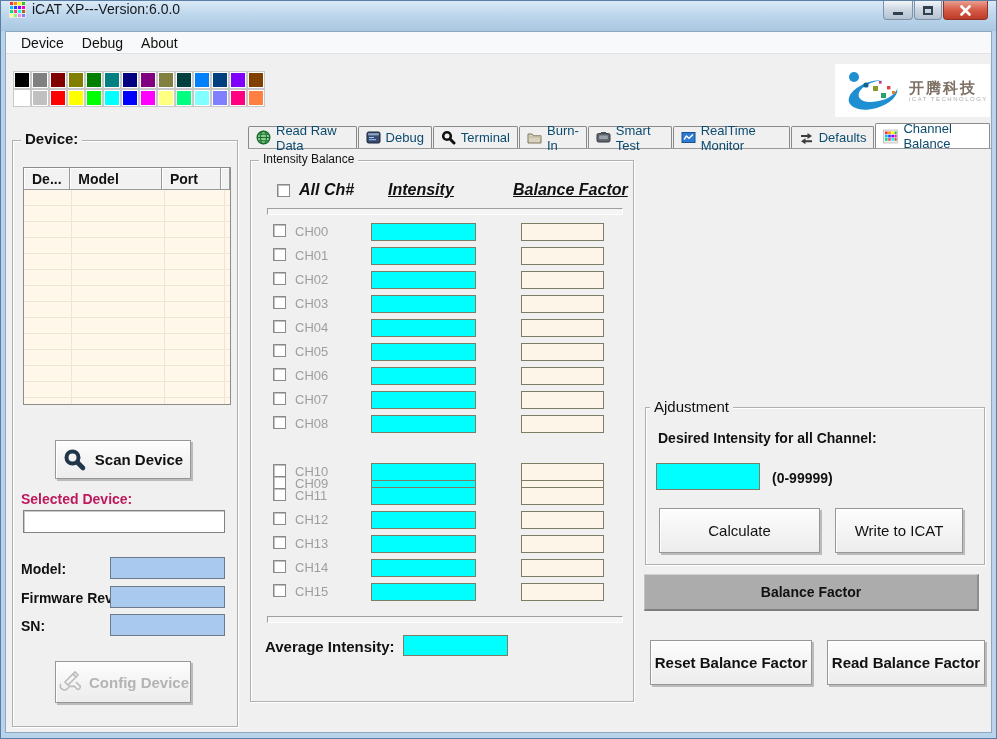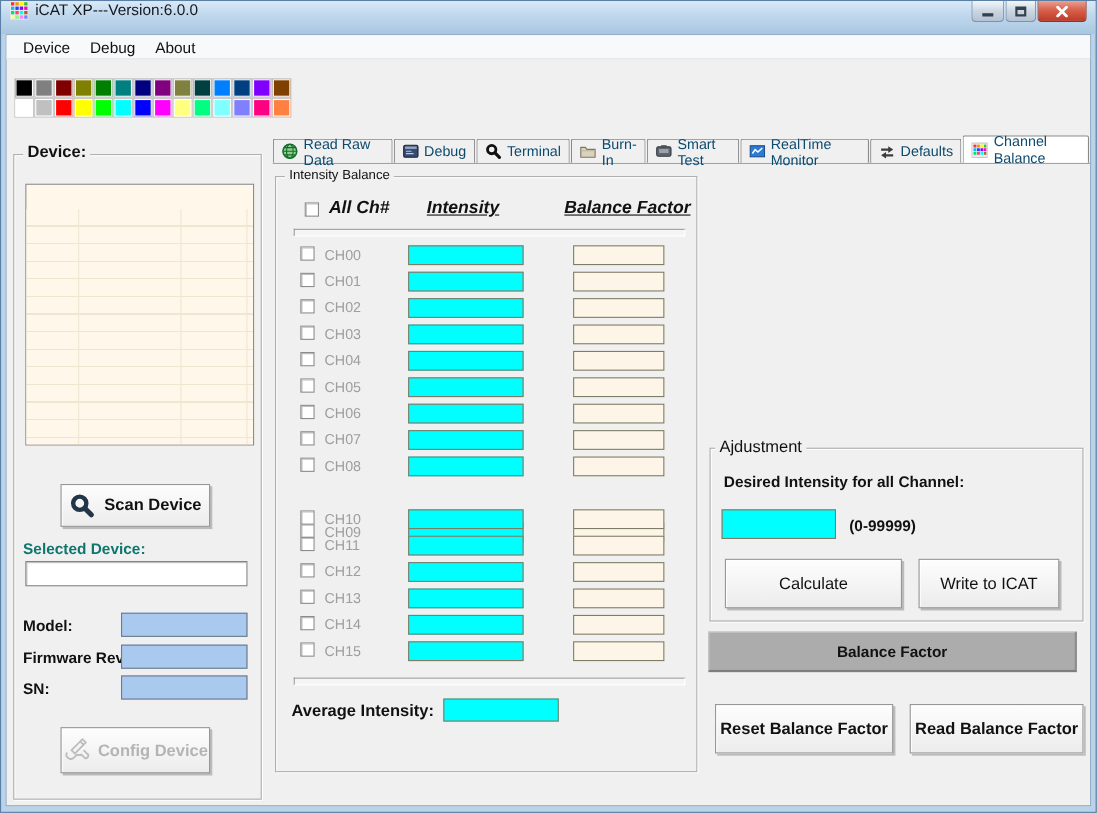--- a/index.html
+++ b/index.html
@@ -72,21 +72,21 @@
   .dev-body { position:absolute; top:22px; bottom:0; left:0; right:0;
               background:repeating-linear-gradient(to bottom,#FFF8EA 0 15px,#EFE6D2 15px 16px); }
   .dev-vline { position:absolute; top:0; bottom:0; width:1px; background:#EFE6D2; }
 
   .btn3d { background:linear-gradient(#FDFDFD,#ECECEC); border:1px solid #979797;
            box-shadow:2px 2px 0 rgba(0,0,0,0.22), inset 1px 1px 0 #FFFFFF;
            display:flex; align-items:center; justify-content:center; font-size:15px; color:#111;
            position:absolute; }
   .scan-btn { left:42px; top:299px; width:136px; height:39px; font-weight:bold; }
   .scan-btn svg { width:24px; height:24px; margin-right:8px; }
-  .sel-label { position:absolute; left:8px; top:350px; font-size:14px; font-weight:bold; color:#0f766e; }
+  .sel-label { position:absolute; left:8px; top:350px; font-size:14px; font-weight:bold; color:#be185d; }
   .sel-input { position:absolute; left:10px; top:369px; width:202px; height:23px; background:#FFFFFF;
                border:1px solid #828282; box-shadow:inset 1px 1px 0 #C9C9C9; }
   .info-label { position:absolute; left:8px; font-size:14px; font-weight:bold; color:#111; }
   .info-field { position:absolute; left:97px; width:115px; height:22px; background:#A9C9EE;
                 border:1px solid #6B7B8C; }
   .config-btn { left:42px; top:520px; width:136px; height:42px; font-weight:bold; color:#B4B4B4; }
   .config-btn svg { width:26px; height:24px; margin-right:6px; }
 
   
   .ib-group { left:244px; top:128px; width:384px; height:542px; }
@@ -208,20 +208,37 @@
           <div class="swatch" style="background: rgb(255, 0, 255);"></div>
           <div class="swatch" style="background: rgb(255, 255, 128);"></div>
           <div class="swatch" style="background: rgb(0, 255, 128);"></div>
           <div class="swatch" style="background: rgb(128, 255, 255);"></div>
           <div class="swatch" style="background: rgb(128, 128, 255);"></div>
           <div class="swatch" style="background: rgb(255, 0, 128);"></div>
           <div class="swatch" style="background: rgb(255, 128, 64);"></div>
         </div>
     </div>
 
+    <div class="logo-box">
+      <svg width="62" height="46" viewBox="0 0 62 46">
+        <ellipse cx="30" cy="27" rx="25" ry="13.5" fill="#1E8FD0" transform="rotate(-16 30 27)"></ellipse>
+        <ellipse cx="35" cy="23" rx="20" ry="10" fill="#FFFFFF" transform="rotate(-16 35 23)"></ellipse>
+        <circle cx="11" cy="9" r="5" fill="#1E8FD0"></circle>
+        <circle cx="23" cy="17" r="2.6" fill="#14608F"></circle>
+        <rect x="30" y="18" width="5" height="5" fill="#8A9B2A"></rect>
+        <rect x="38" y="25" width="5" height="5" fill="#28A06A"></rect>
+        <rect x="44" y="18" width="3.4" height="3.4" fill="#E04040"></rect>
+        <rect x="49" y="23" width="3" height="3" fill="#E08820"></rect>
+        <rect x="36" y="13" width="2.6" height="2.6" fill="#C03090"></rect>
+      </svg>
+      <div class="logo-text">
+        <div class="logo-brand">开腾科技</div>
+        <div class="logo-sub">iCAT TECHNOLOGY</div>
+      </div>
+    </div>
 
     <div class="tabstrip">
         <div class="tab">
           <span class="tab-icon">
             <svg viewBox="0 0 15 15">
               <circle cx="7.5" cy="7.5" r="6.3" fill="#8FCE8F" stroke="#146C2E" stroke-width="1.4"></circle>
               <ellipse cx="7.5" cy="7.5" rx="3" ry="6.3" fill="none" stroke="#146C2E" stroke-width="1"></ellipse>
               <path d="M1.5 7.5 h12 M2.5 4.2 h10 M2.5 10.8 h10" stroke="#146C2E" stroke-width="1" fill="none"></path>
             </svg>
           </span>
@@ -304,20 +321,26 @@
             </svg>
           </span>
           <span>Channel Balance</span>
         </div>
       </div>
 
     <div class="groupbox device-group">
       <span class="legend">Device:</span>
 
       <div class="dev-table">
+        <div class="dev-head">
+            <div class="dev-hcell" style="width: 47px;">De...</div>
+            <div class="dev-hcell" style="width: 93px;">Model</div>
+            <div class="dev-hcell" style="width: 60px;">Port</div>
+            <div class="dev-hcell" style="width: 8px; flex: 1 1 0%;"></div>
+          </div>
         <div class="dev-body">
           <div class="dev-vline" style="left:47px"></div>
           <div class="dev-vline" style="left:140px"></div>
           <div class="dev-vline" style="left:200px"></div>
         </div>
       </div>
 
       <div class="btn3d scan-btn">
         <svg viewBox="0 0 24 24">
           <circle cx="9.5" cy="9.5" r="6" fill="none" stroke="#22364A" stroke-width="4"></circle>

